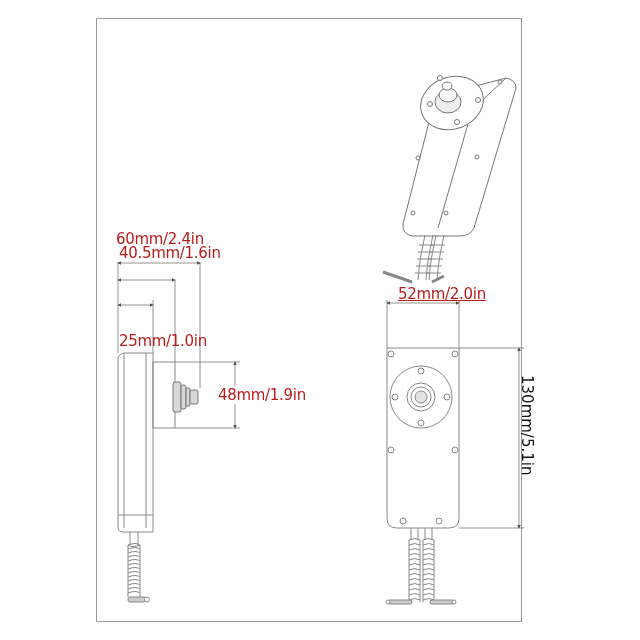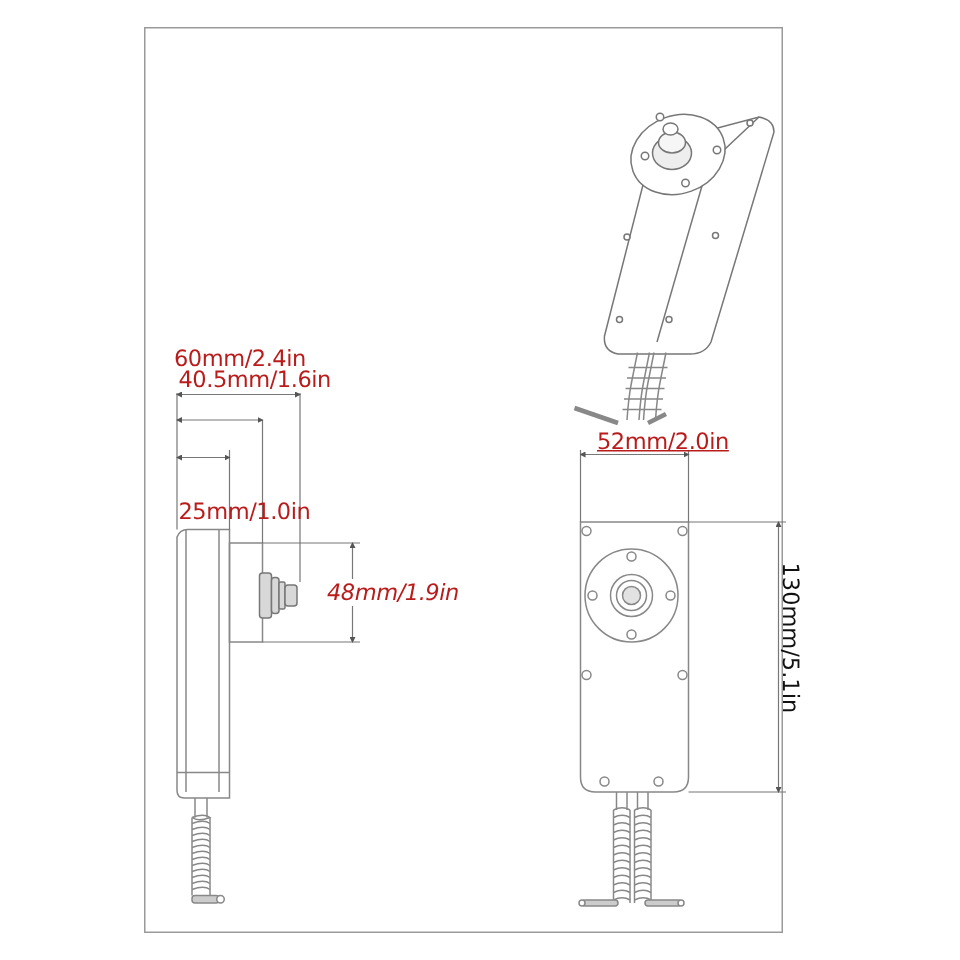--- a/index.html
+++ b/index.html
@@ -142,15 +142,15 @@
     <line x1="387" y1="303" x2="459" y2="303" marker-start="url(#arr)" marker-end="url(#arr)"></line>
     <line x1="459" y1="348" x2="524" y2="348"></line>
     <line x1="459" y1="528" x2="524" y2="528"></line>
     <line x1="519" y1="348" x2="519" y2="528" marker-start="url(#arr)" marker-end="url(#arr)"></line>
   </g>
 </svg>
 
 <div class="lbl" style="left:116px; top:230px;">60mm/2.4in</div>
 <div class="lbl" style="left:119px; top:244px;">40.5mm/1.6in</div>
 <div class="lbl" style="left:119px; top:286px;margin-top:46px;">25mm/1.0in</div>
-<div class="lbl" style="left:216px; top:386px; background:#fff; padding:0 2px;font-style:italic;">48mm/1.9in</div>
+<div class="lbl" style="left:216px; top:386px; background:#fff; padding:0 2px;">48mm/1.9in</div>
 <div class="lbl" style="left:398px; top:285px;text-decoration:underline;">52mm/2.0in</div>
 <div class="vlbl" style="left:536px; top:375px;">130mm/5.1in</div>
 
 </body></html>

